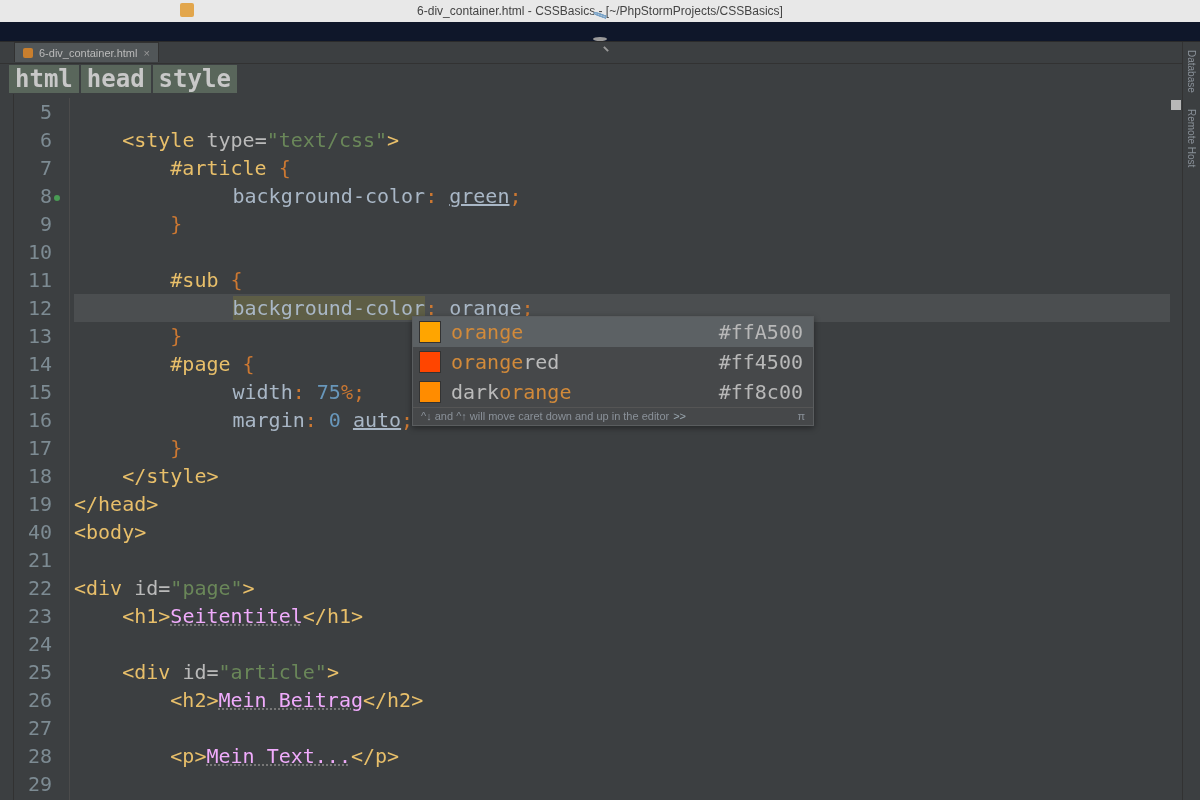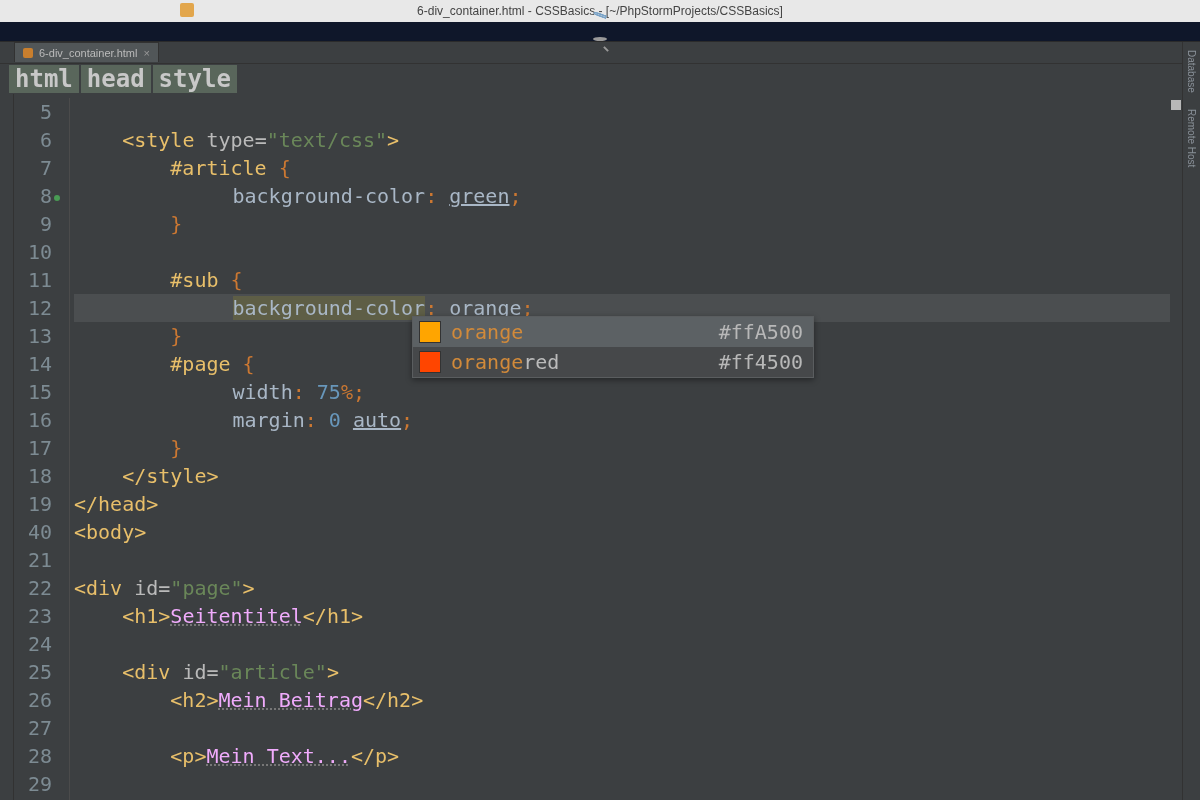--- a/index.html
+++ b/index.html
@@ -206,18 +206,28 @@
   <div class="opt sel">
         <span class="swatch" style="background:#ffA500"></span>
         <span class="nm"><span class="m">orange</span></span>
         <span class="hex">#ffA500</span>
       </div>
       <div class="opt">
         <span class="swatch" style="background:#ff4500"></span>
         <span class="nm"><span class="m">orange</span>red</span>
         <span class="hex">#ff4500</span>
       </div>
+      <div class="opt">
+        <span class="swatch" style="background:#ff8c00"></span>
+        <span class="nm">dark<span class="m">orange</span></span>
+        <span class="hex">#ff8c00</span>
+      </div>
+      <div class="hint">
+        <span>^↓ and ^↑ will move caret down and up in the editor</span> 
+        <span class="arrows">&gt;&gt;</span>
+        <span class="pi">π</span>
+      </div>
     </div>
 
   <div class="mstrip">
     <div class="ok"></div>
   </div>
 </div>
 
 </body></html>

